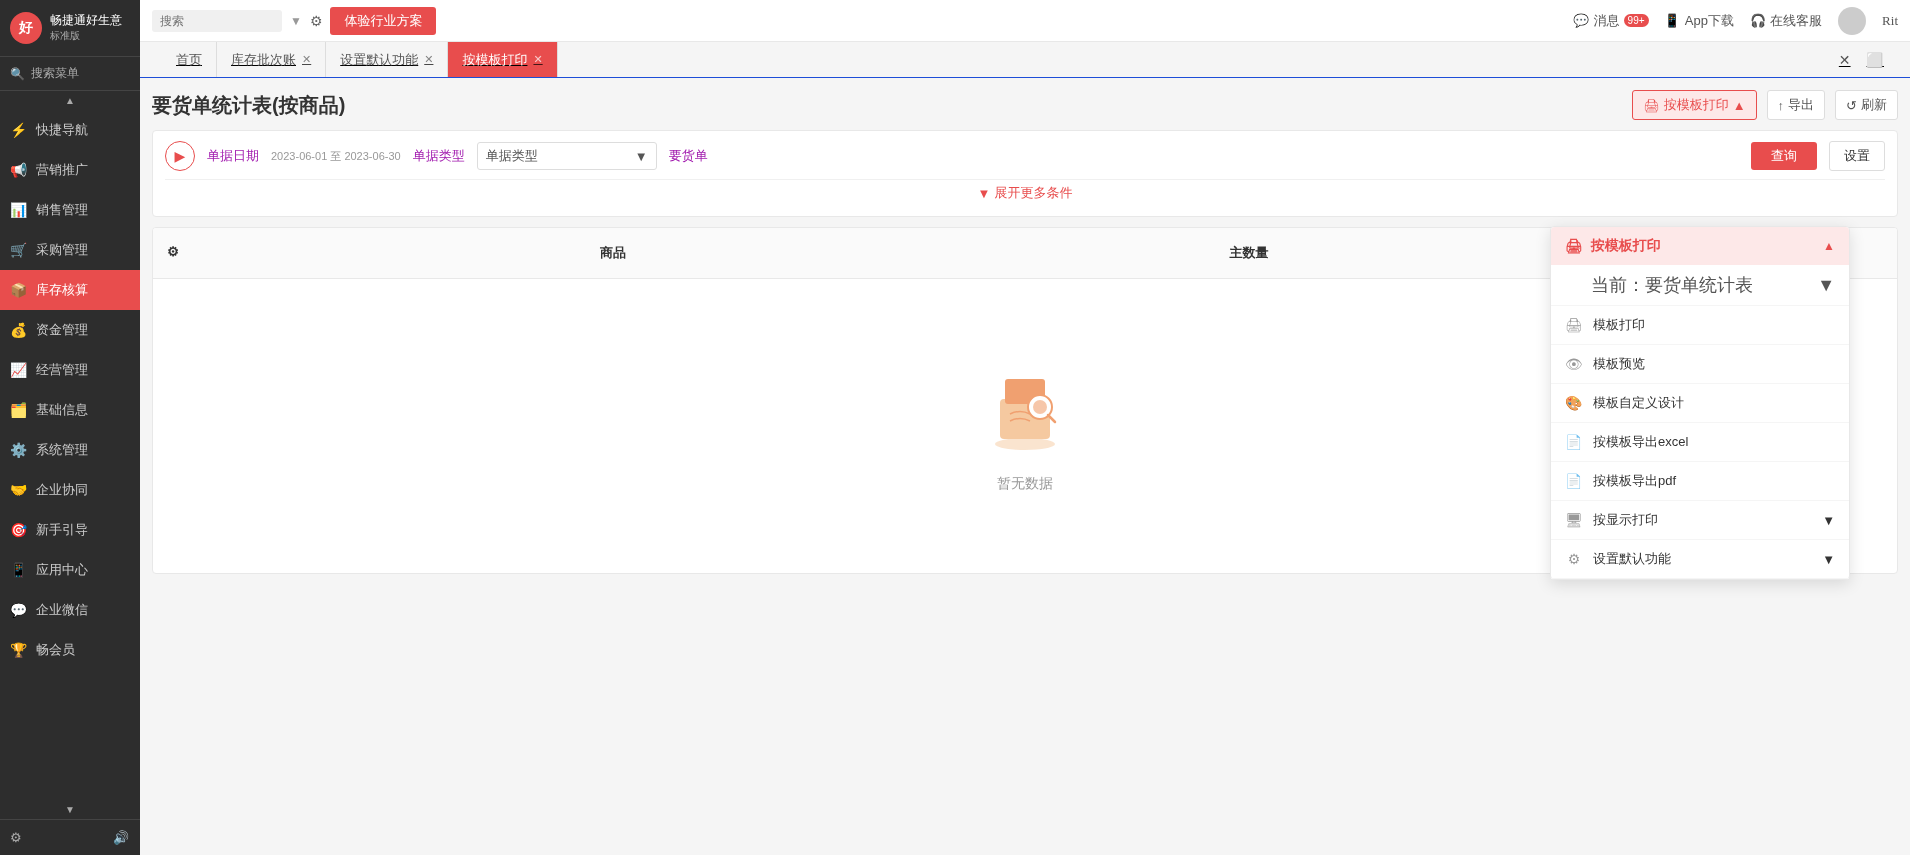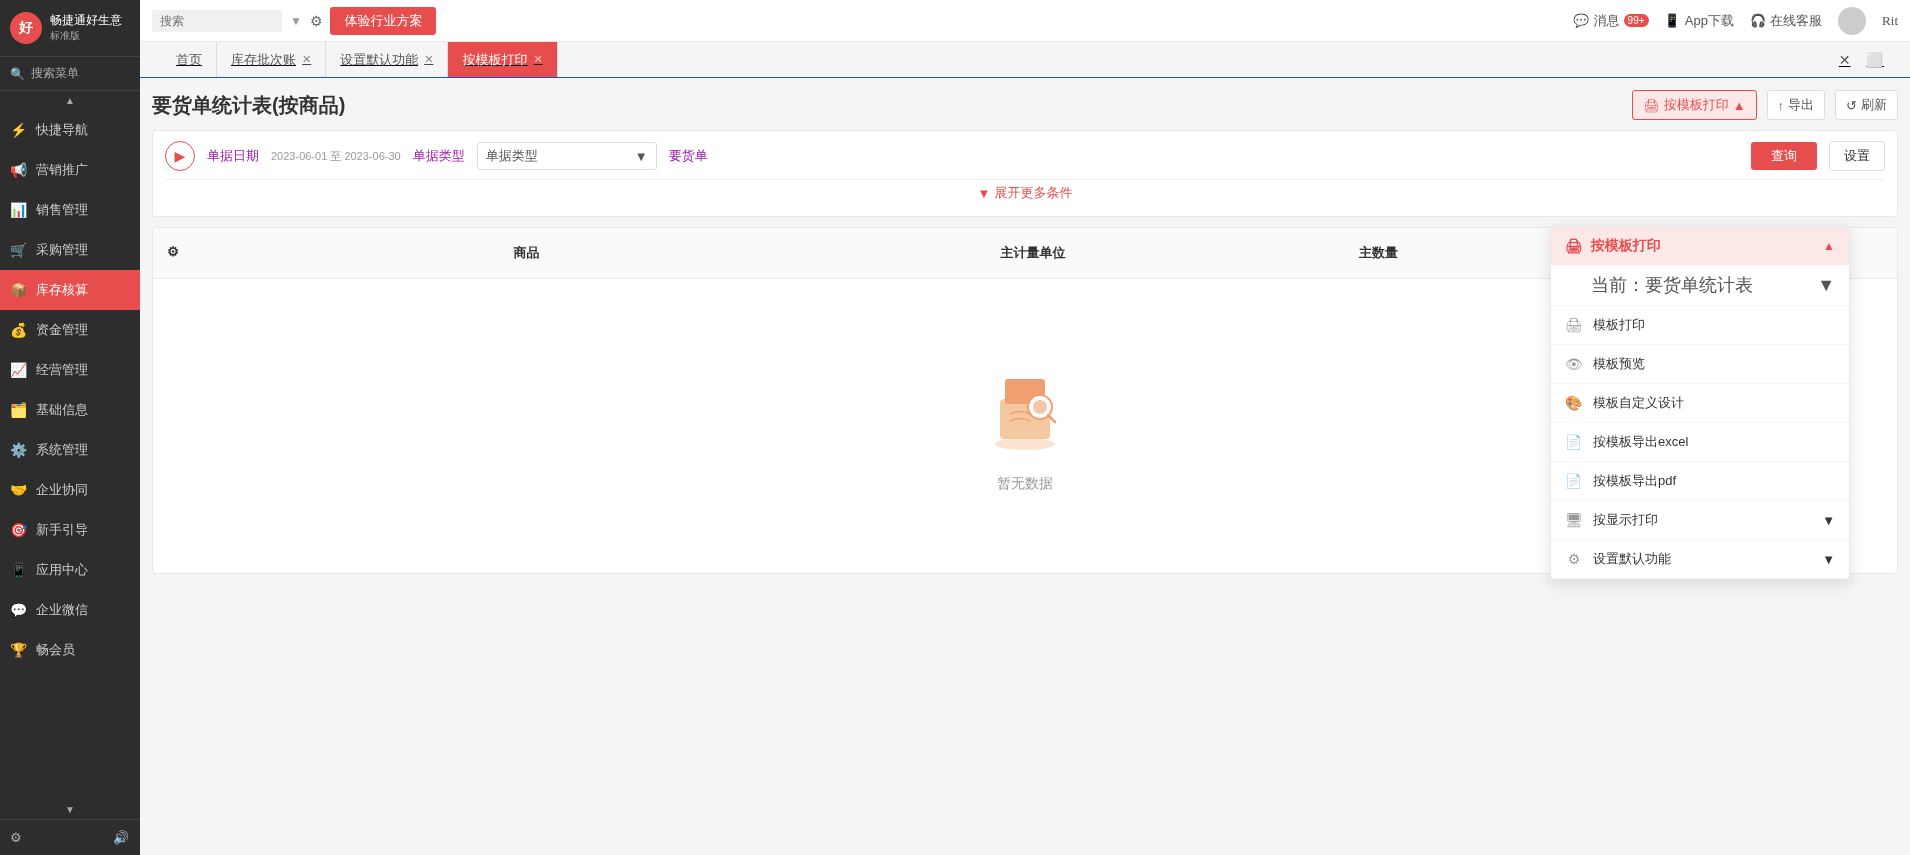--- a/index.html
+++ b/index.html
@@ -553,21 +553,20 @@
       <button class="filter-expand-btn">
         <span>▼</span>
         <span>展开更多条件</span>
       </button>
     </div>
 
     <div class="data-table">
       <div class="table-header">
         <div class="th gear-th">⚙</div>
         <div class="th commodity">商品</div>
-        <div class="th">主计量单位</div>
         <div class="th">主数量</div>
         <div class="th">零售金额</div>
       </div>
 
       <div class="empty-state">
         <svg class="empty-icon" viewBox="0 0 100 100" xmlns="http://www.w3.org/2000/svg">
           <ellipse cx="50" cy="85" rx="30" ry="6" fill="#f5c9a0" opacity="0.5"></ellipse>
           <rect x="25" y="40" width="50" height="40" rx="4" fill="#f5c9a0"></rect>
           <rect x="30" y="20" width="40" height="25" rx="3" fill="#f0a070"></rect>
           <circle cx="65" cy="48" r="12" fill="#fff" stroke="#f0a070" stroke-width="2"></circle>

